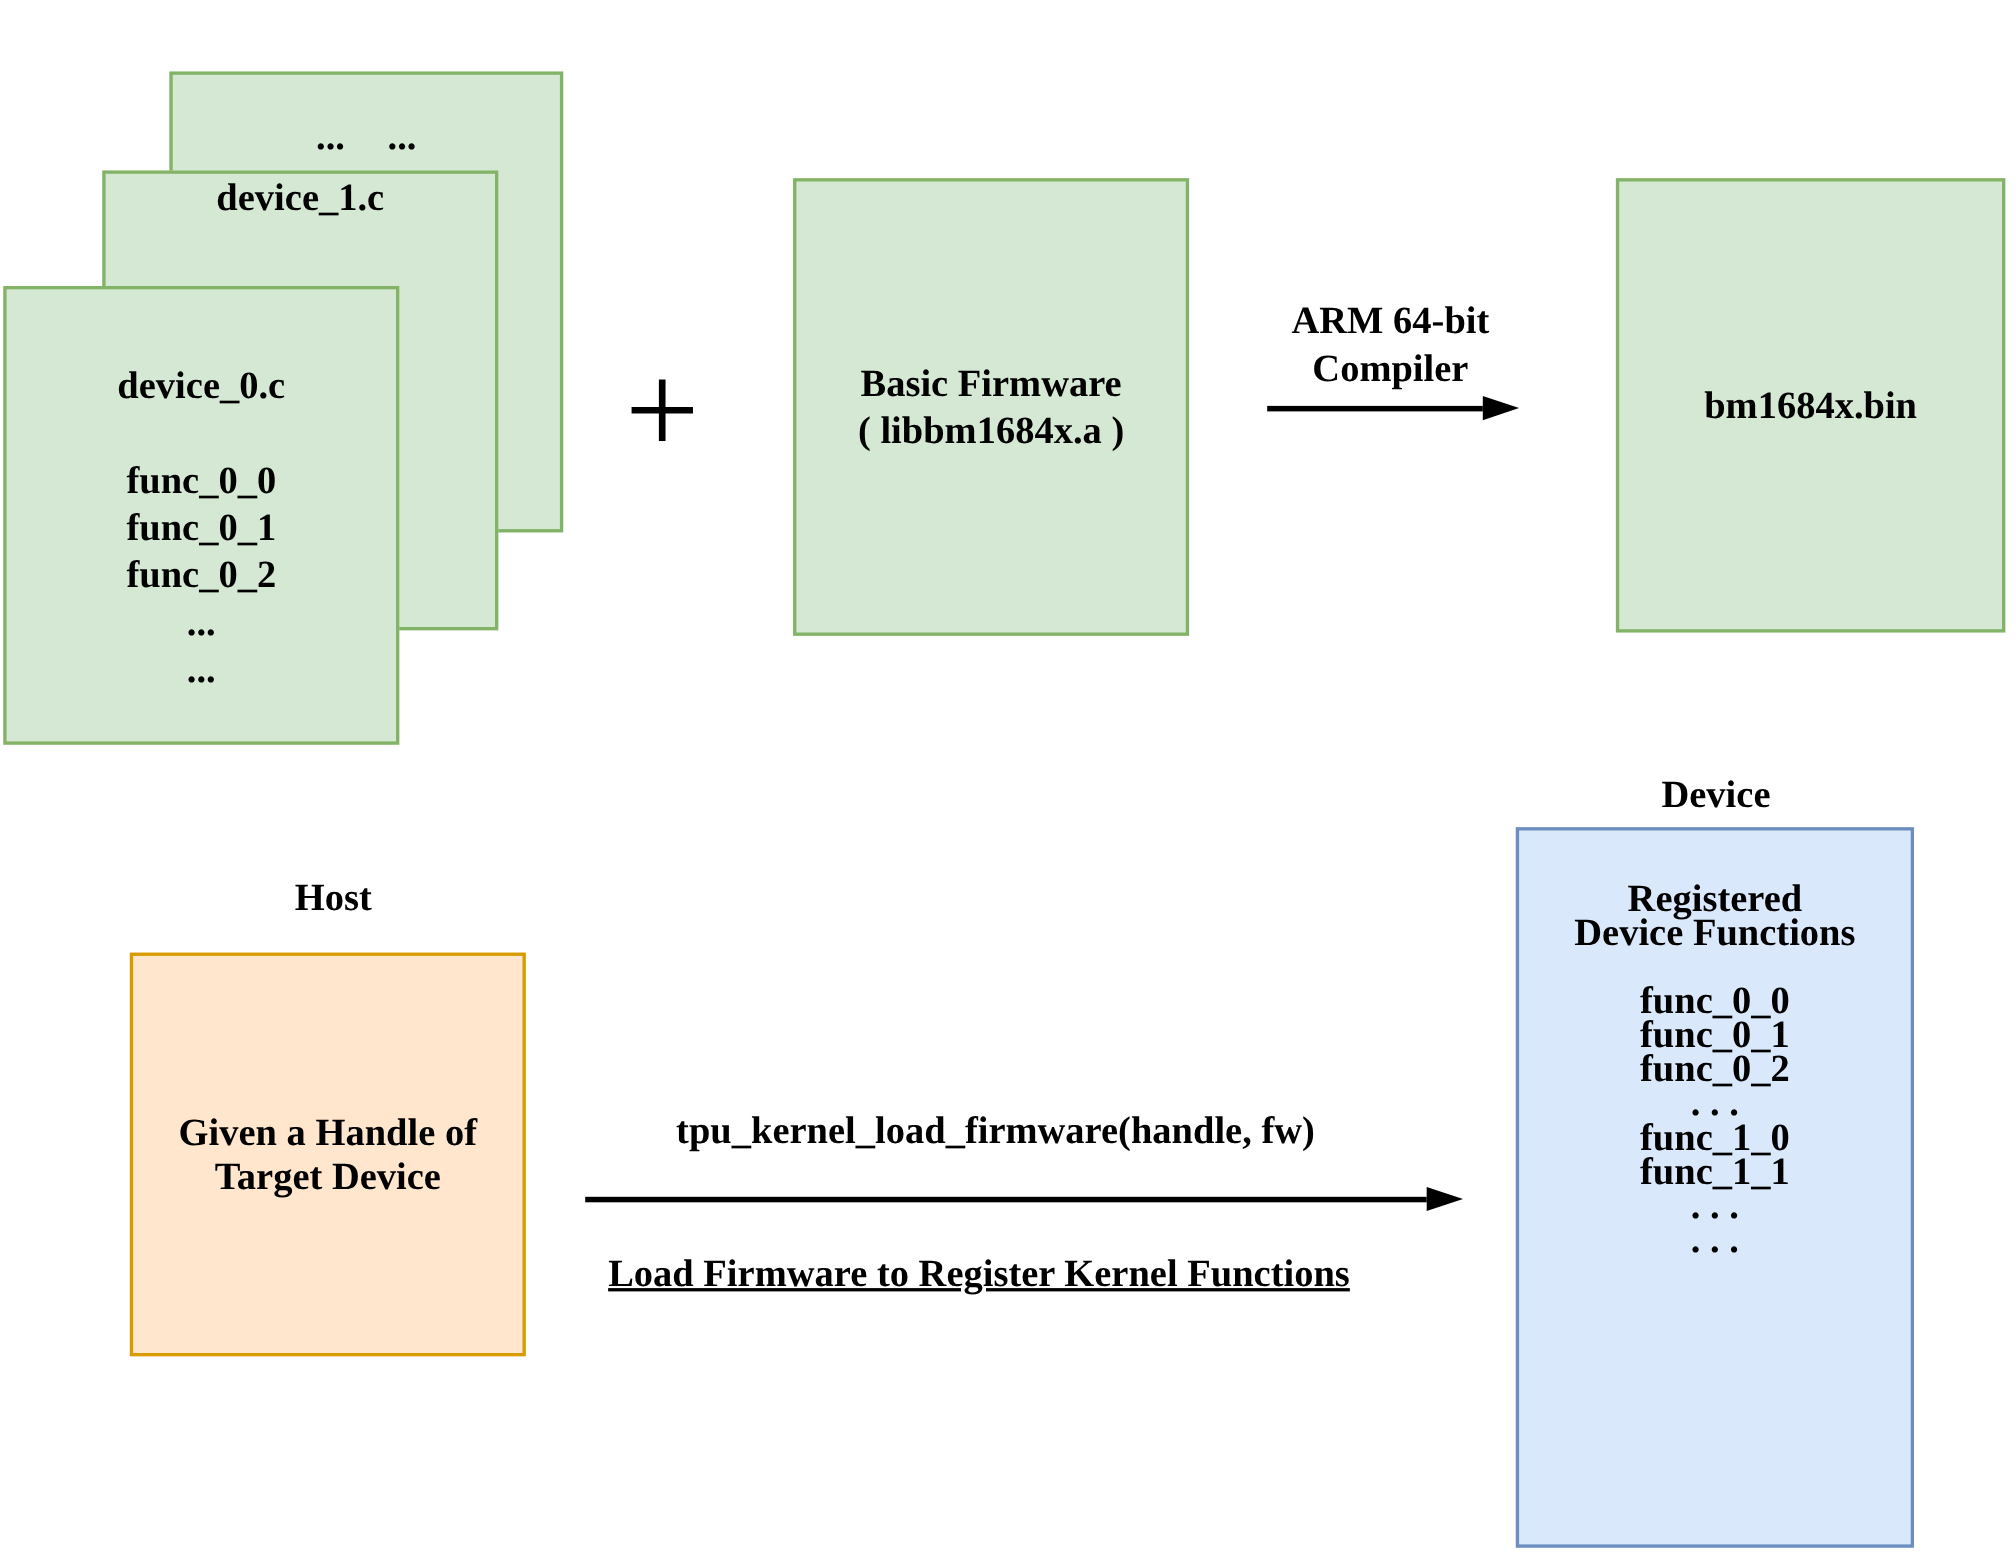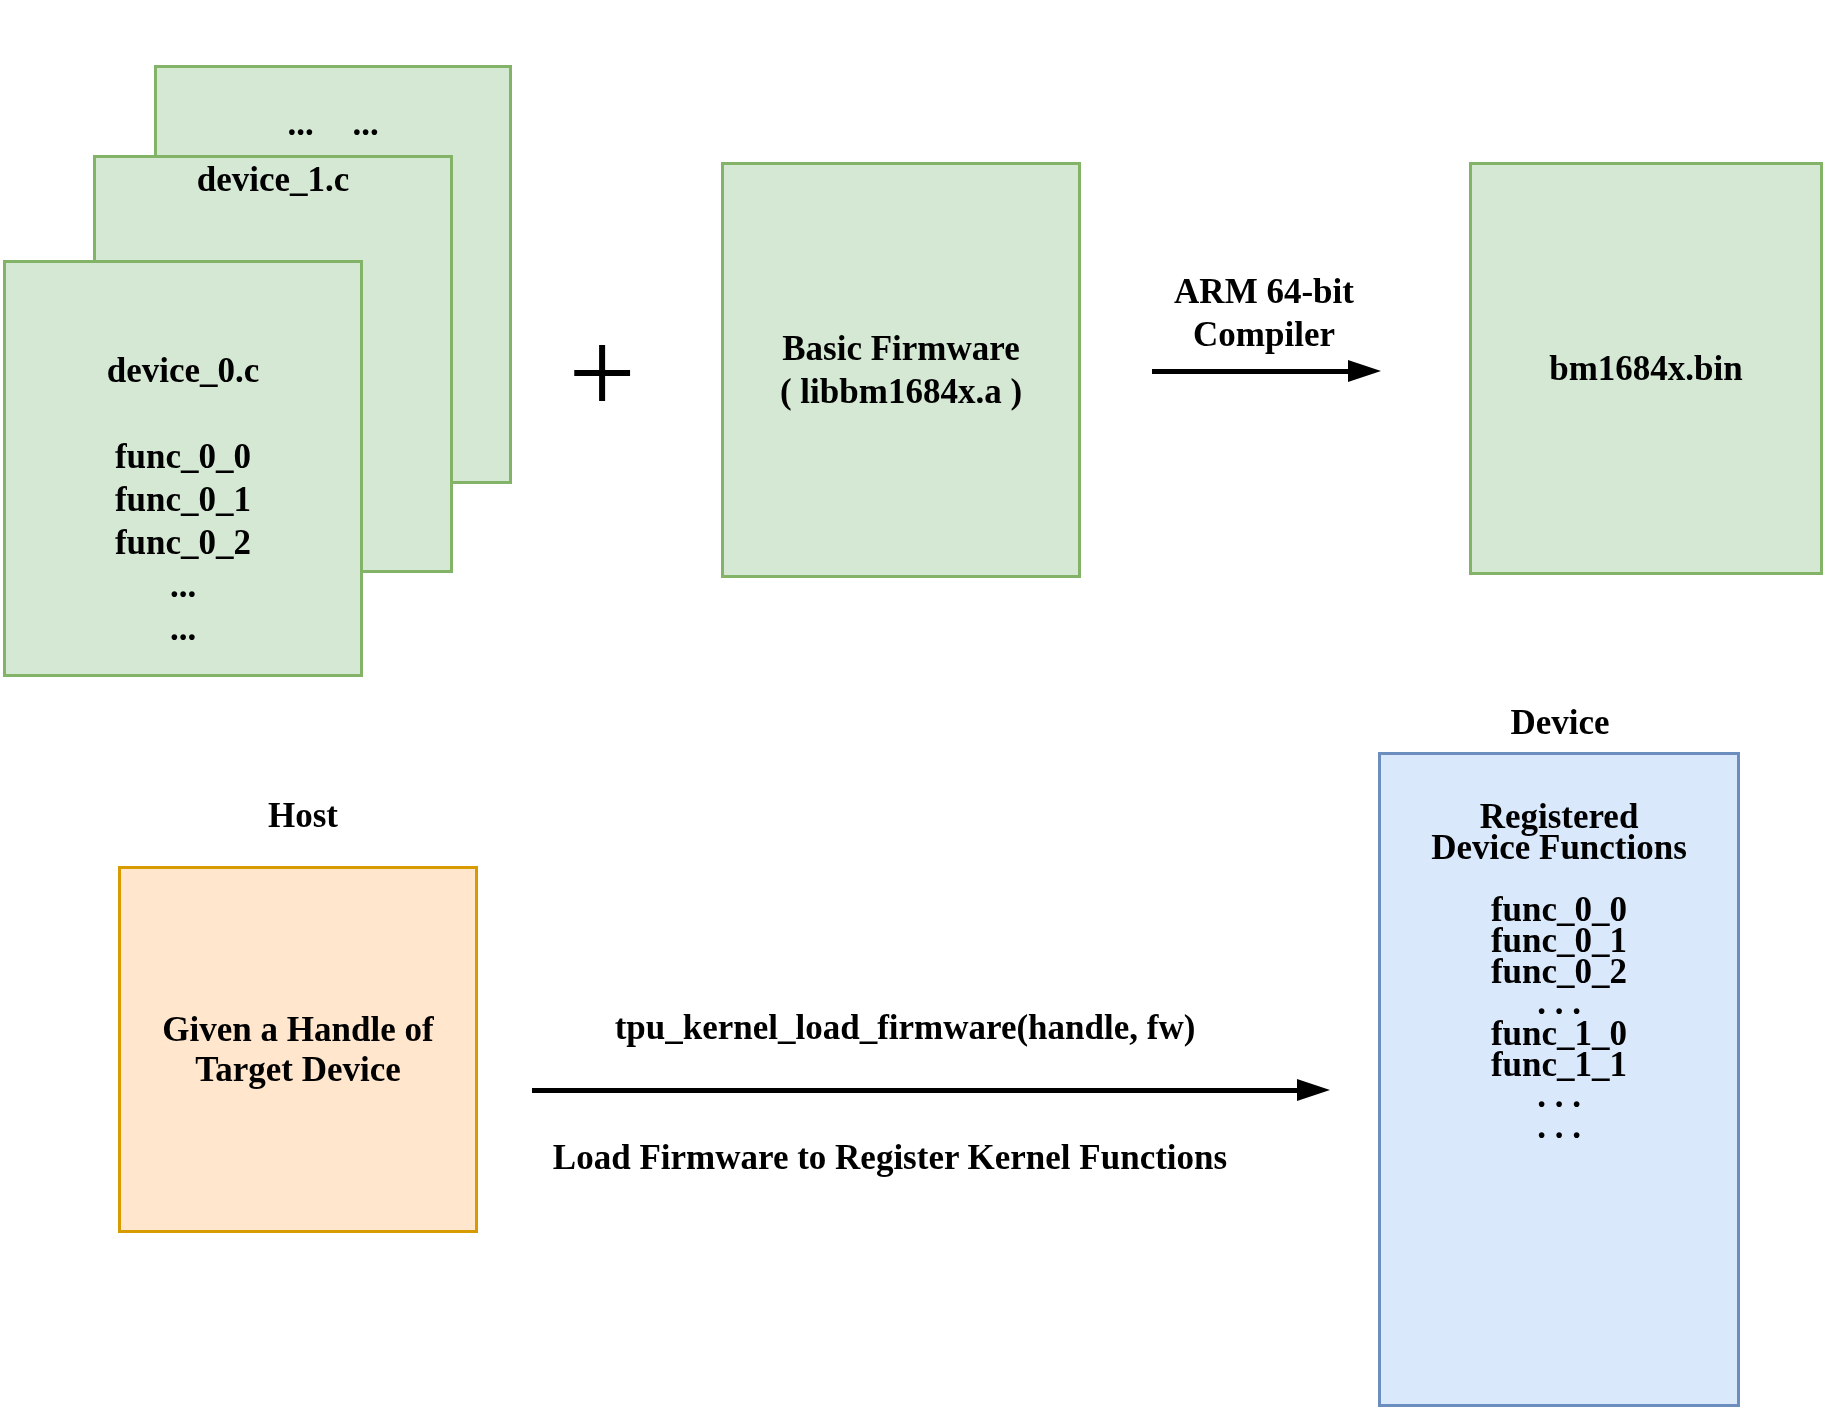--- a/index.html
+++ b/index.html
@@ -33,21 +33,21 @@
 
   <div class="box green" style="left:154px; top:65px; width:358px; height:419px;">
     <div class="boxtext lh43 wide-dots" style="padding-top:34px;">... ...</div>
   </div>
 
   <div class="box green" style="left:93px; top:155px; width:360px; height:418px;">
     <div class="boxtext lh43" style="">device_1.c</div>
   </div>
 
   <div class="box green" style="left:3px; top:260px; width:360px; height:417px;">
-    <div class="boxtext lh43" style="padding-top:66px;margin-top:20px;">
+    <div class="boxtext lh43" style="padding-top:66px;">
       <div>device_0.c</div>
       <div class="spacer43"></div>
       <div>func_0_0</div>
       <div>func_0_1</div>
       <div>func_0_2</div>
       <div>...</div>
       <div>...</div>
     </div>
   </div>
 
@@ -71,21 +71,21 @@
 
   <div class="label lh43" style="left:183px; top:794px; width:240px;">Host</div>
   <div class="box orange center-flex" style="left:118px; top:866px; width:360px; height:367px;">
     <div class="lh40">Given a Handle of</div>
     <div class="lh40">Target Device</div>
   </div>
 
   <div class="label lh43" style="left:555px; top:1006px; width:700px;">tpu_kernel_load_firmware(handle, fw)</div>
   <div class="arrow-line" style="left:532px; top:1088px; width:765px; height:5px;"></div>
   <div class="arrow-head" style="left:1297px; top:1079px;"></div>
-  <div class="label lh43" style="left:510px; top:1136px; width:760px;">Load Firmware to Register Kernel Functions</div>
+  <div class="label lh43" style="left:510px; top:1136px; width:760px;text-decoration:underline;">Load Firmware to Register Kernel Functions</div>
 
   <div class="label lh43" style="left:1440px; top:701px; width:240px;">Device</div>
   <div class="box blue" style="left:1378px; top:752px; width:362px; height:655px;">
     <div class="boxtext lh31" style="padding-top:46px;">
       <div>Registered</div>
       <div>Device Functions</div>
       <div class="spacer31"></div>
       <div>func_0_0</div>
       <div>func_0_1</div>
       <div>func_0_2</div>

